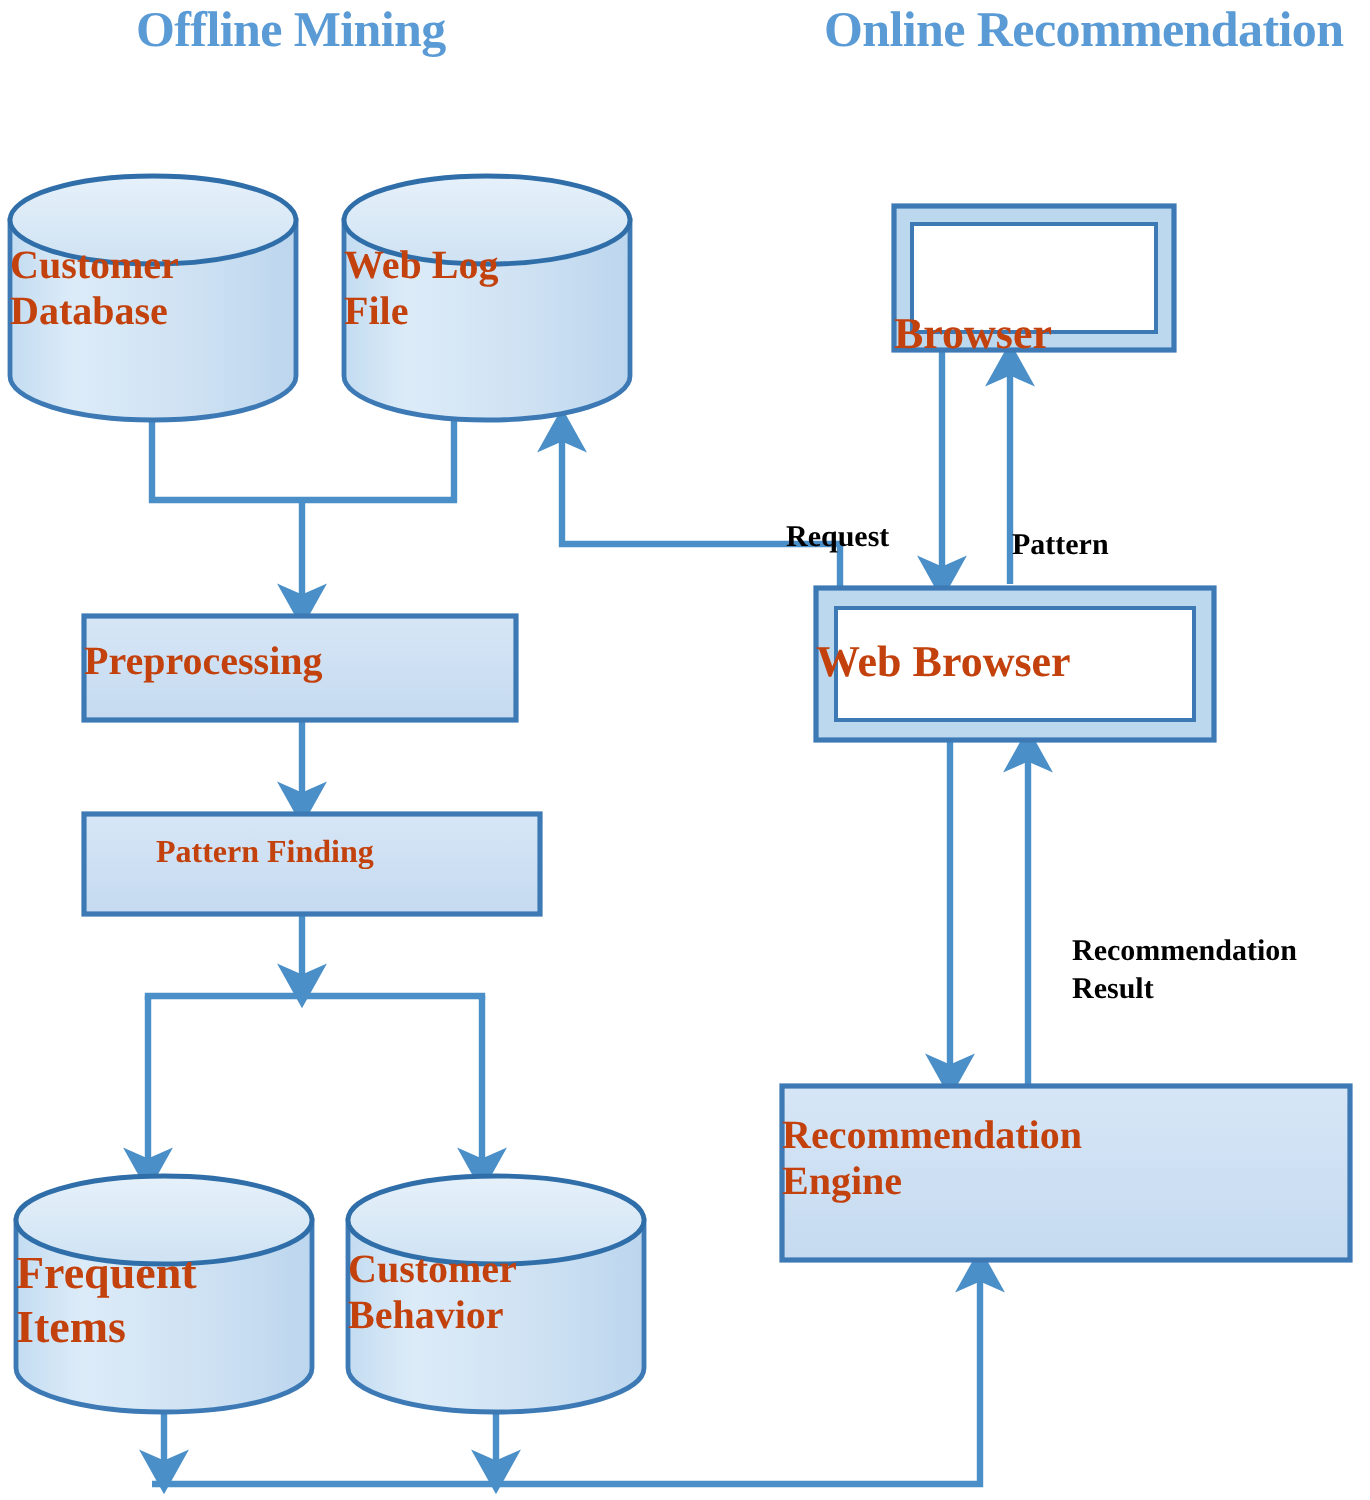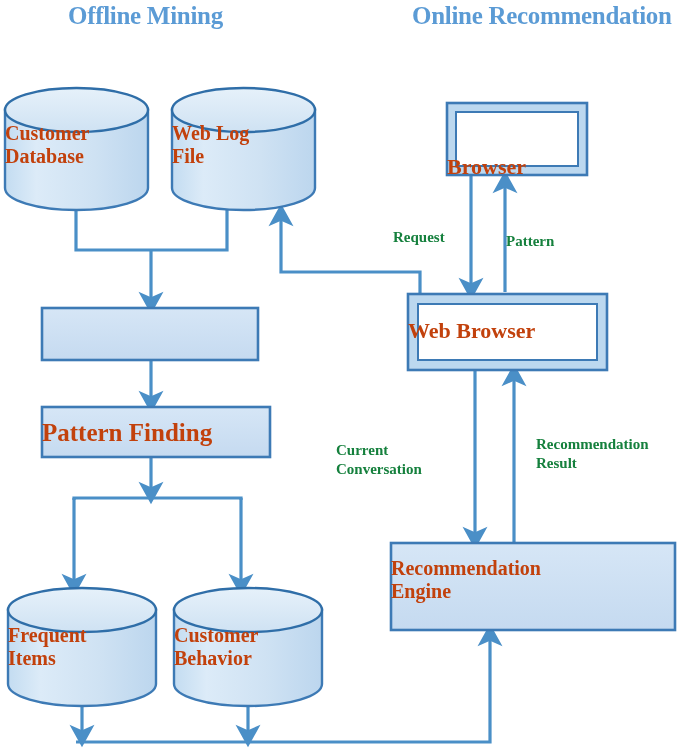--- a/index.html
+++ b/index.html
@@ -38,23 +38,24 @@
     color: #c2410c;
     line-height: 1.16;
     white-space: pre-line;
     pointer-events: none;
   }
   .edge-label {
     position: absolute;
     font-family: "Liberation Serif", "DejaVu Serif", serif;
     font-weight: bold;
     font-size: 15px;
-    color: #15803d;
+    color: #000000;
     line-height: 1.25;
     white-space: pre-line;
+    margin-top: 32px;
   }
 </style>
 </head>
 <body>
 
 <div id="canvas">
 
   <svg id="diagram" viewBox="0 0 685 750">
     <defs>
       <linearGradient id="cylGrad" x1="0" y1="0" x2="1" y2="0">
@@ -148,39 +149,38 @@
 
   <div class="section-title" style="left:68px; top:2px;">Offline Mining</div>
   <div class="section-title" style="left:412px; top:2px;">Online Recommendation</div>
 
   <div class="node-label" style="left:5px; top:122px; width:143px; font-size:20px;">Customer
 Database</div>
 
   <div class="node-label" style="left:172px; top:122px; width:159px; font-size:20px;">Web Log
 File</div>
 
+  <div class="node-label" style="left:42px; top:320px; width:216px; font-size:20px;">Preprocessing</div>
 
-  <div class="node-label" style="left:42px; top:418px; width:228px; font-size:25px;">Pattern Finding</div>
+  <div class="node-label" style="left:42px; top:418px; width:228px; font-size:16px;padding-left:36px;">Pattern Finding</div>
 
-  <div class="node-label" style="left:8px; top:624px; width:148px; font-size:20px;">Frequent
+  <div class="node-label" style="left:8px; top:624px; width:148px; font-size:23px;">Frequent
 Items</div>
 
   <div class="node-label" style="left:174px; top:624px; width:148px; font-size:20px;">Customer
 Behavior</div>
 
   <div class="node-label" style="left:447px; top:126px; width:160px; font-size:22px;margin-top:28px;">Browser</div>
 
   <div class="node-label" style="left:408px; top:318px; width:199px; font-size:22px;">Web Browser</div>
 
   <div class="node-label" style="left:391px; top:557px; width:284px; font-size:20px;">Recommendation
 Engine</div>
 
   <div class="edge-label" style="left:393px; top:228px;">Request</div>
 
   <div class="edge-label" style="left:506px; top:232px;">Pattern</div>
 
-  <div class="edge-label" style="left:336px; top:441px;">Current
-Conversation</div>
 
   <div class="edge-label" style="left:536px; top:435px;">Recommendation
 Result</div>
 
 </div>
 
 </body></html>

